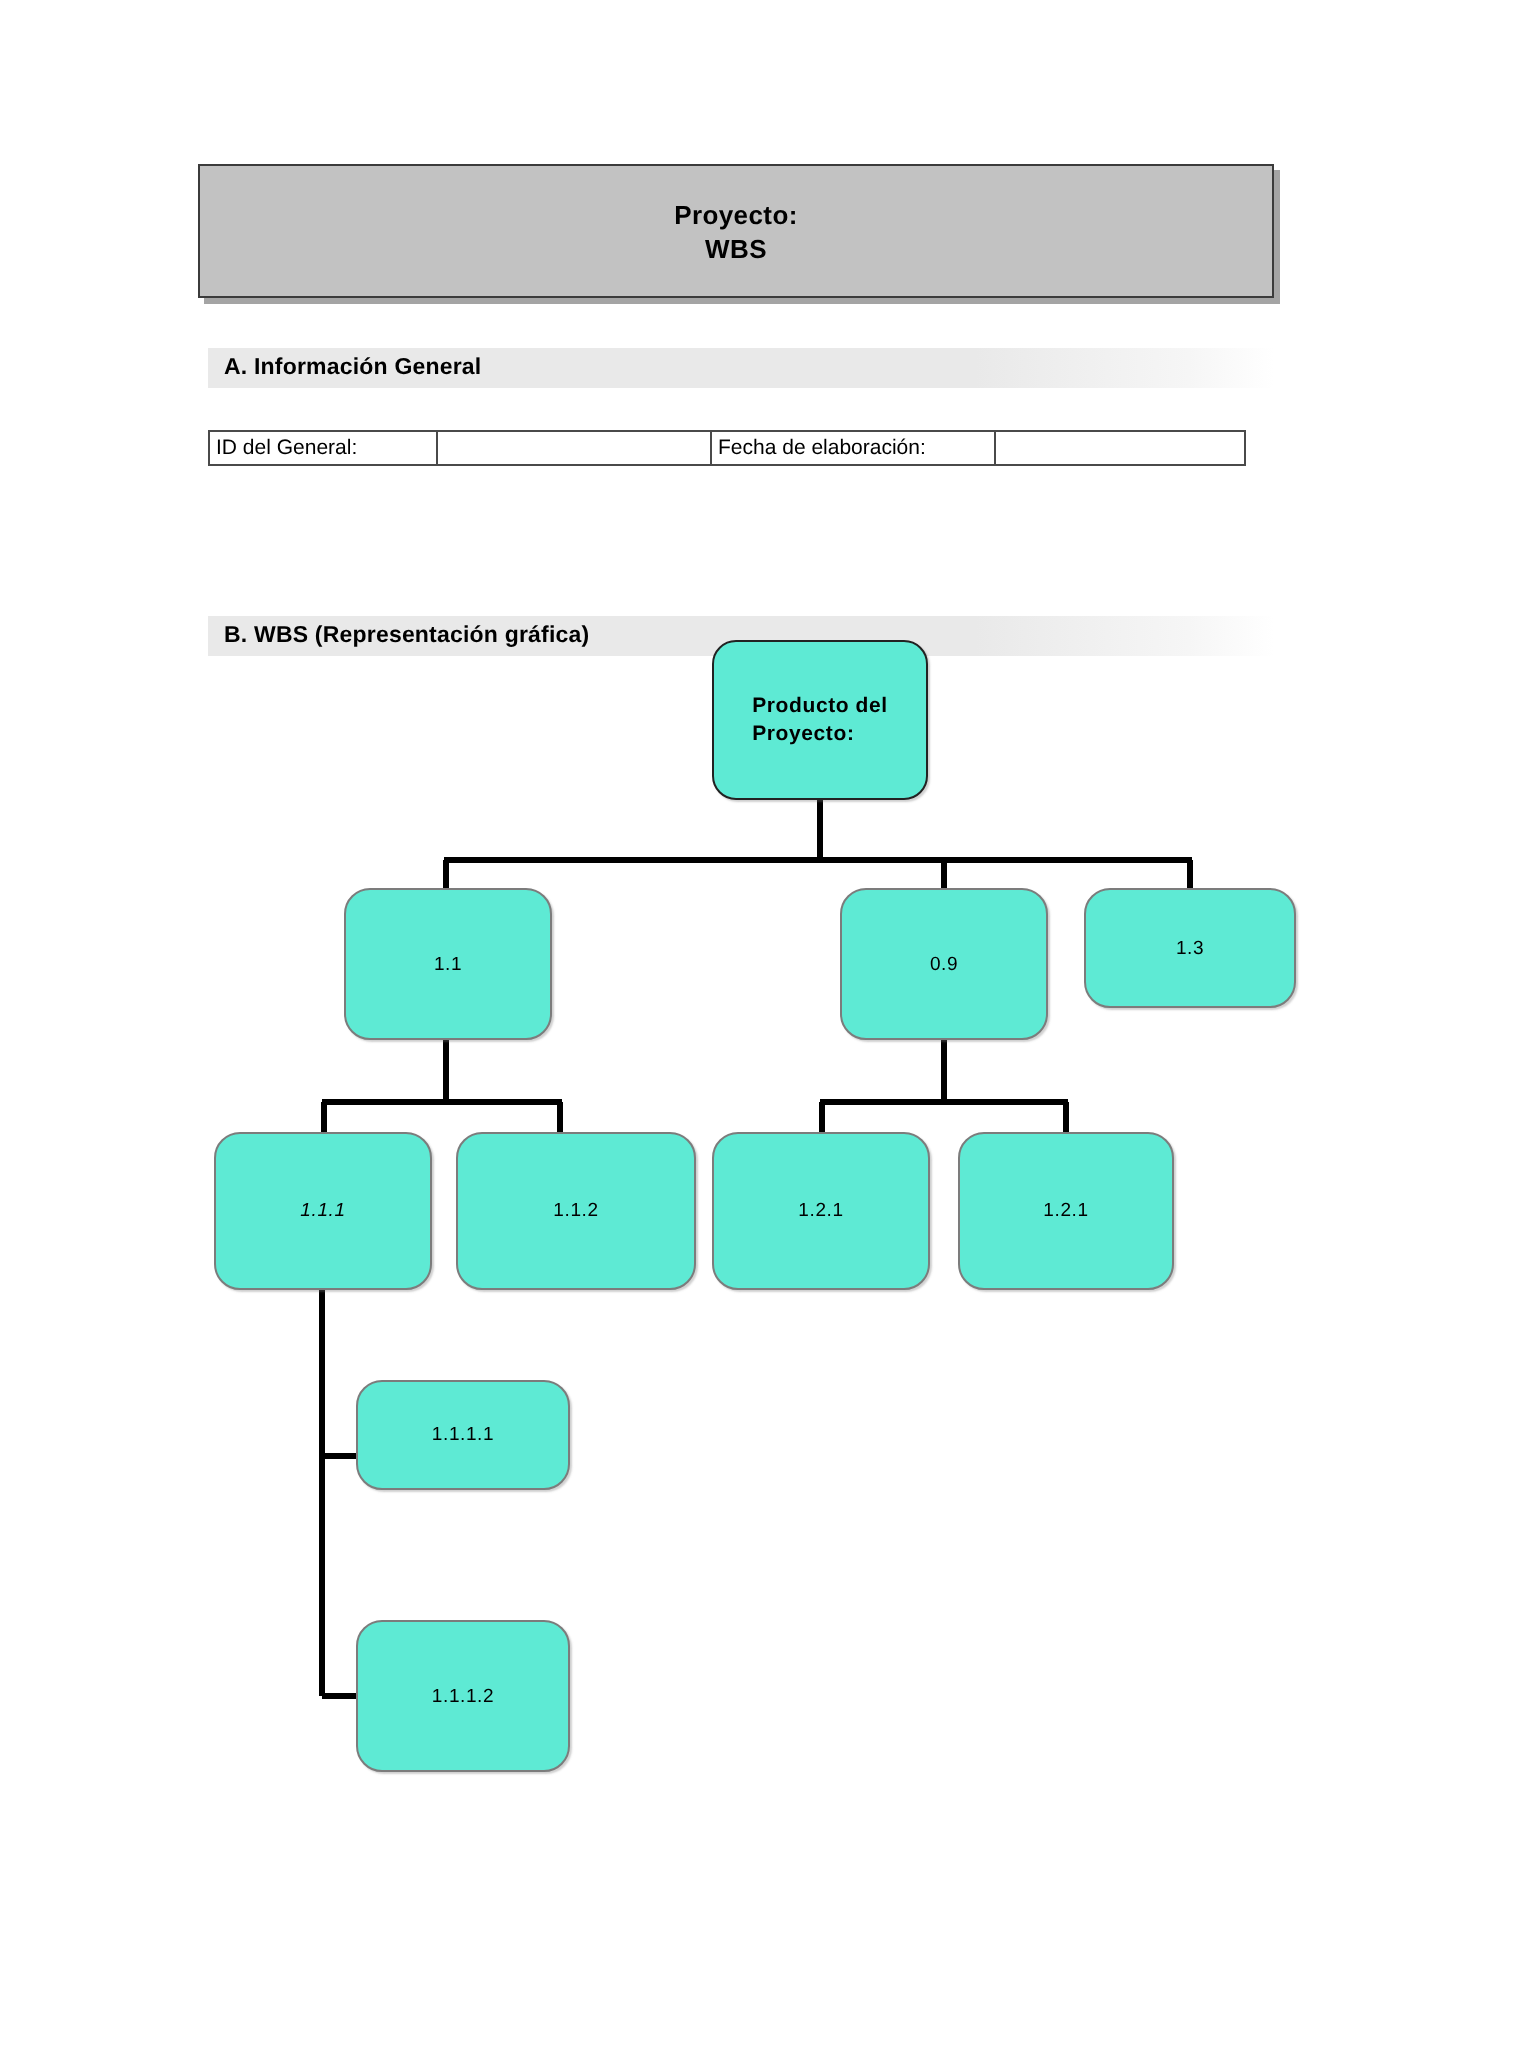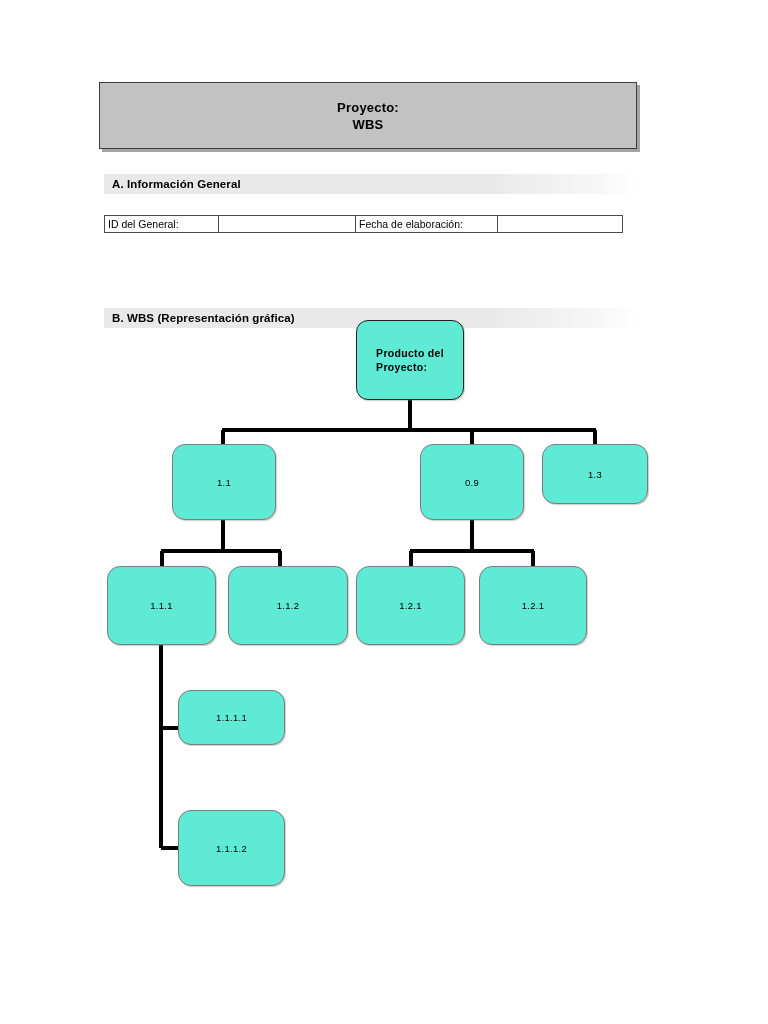--- a/index.html
+++ b/index.html
@@ -194,21 +194,21 @@
 </div>
 
 <div class="node" style="left:420px; top:444px; width:104px; height:76px;">
   <span class="node-label">0.9</span>
 </div>
 
 <div class="node" style="left:542px; top:444px; width:106px; height:60px;">
   <span class="node-label">1.3</span>
 </div>
 
-<div class="node" style="left:107px; top:566px; width:109px; height:79px;">
+<div class="node" style="left:107px; top:566px; width:109px; height:79px;font-style:italic;">
   <span class="node-label">1.1.1</span>
 </div>
 
 <div class="node" style="left:228px; top:566px; width:120px; height:79px;">
   <span class="node-label">1.1.2</span>
 </div>
 
 <div class="node" style="left:356px; top:566px; width:109px; height:79px;">
   <span class="node-label">1.2.1</span>
 </div>

